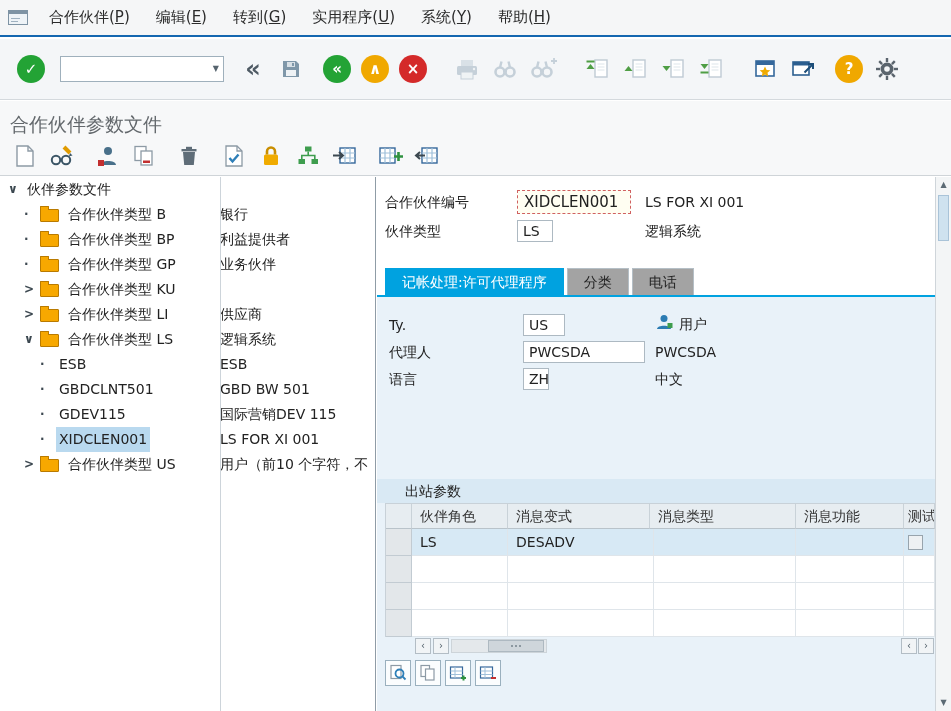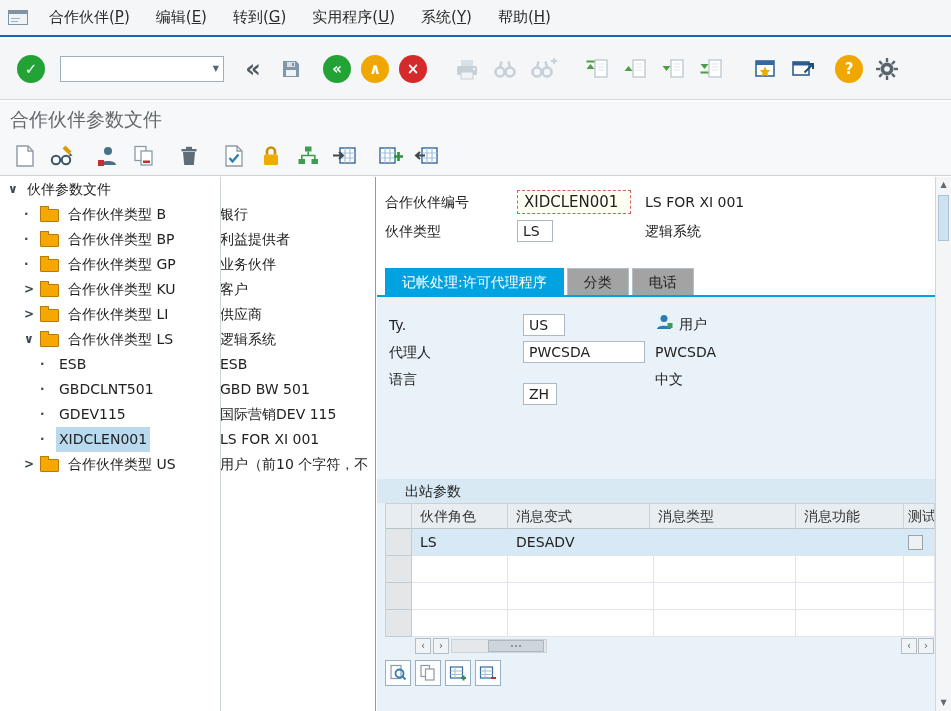--- a/index.html
+++ b/index.html
@@ -22,21 +22,21 @@
   .c-green{background:#23a335}.c-amber{background:#f0a800}.c-red{background:#d42a2a}
   .command{position:relative;margin:0 10px;flex:none}
   .command input{width:138px;height:24px;border:1px solid #9fb0bc;padding:0 18px 0 6px;font-size:14px;background:#fff;box-sizing:content-box}
   .command .dd{position:absolute;right:5px;top:8px;font-size:8px;color:#56646e}
   .tbicon{width:28px;height:28px;margin:0 5px;display:flex;align-items:center;justify-content:center;flex:none}
   .glyph-dark{font-size:24px;color:#4e5a64;font-weight:bold;line-height:28px}
   .sp8{width:8px;flex:none}.sp16{width:16px;flex:none}
 
   
   .titlebar{position:absolute;top:101px;left:0;width:100%;height:38px;background:#f7f8f9;
-            border-bottom:1px solid #d4d9dd;display:flex;align-items:center;padding-left:10px;box-sizing:border-box}
+            border-bottom:1px solid #d4d9dd;display:flex;align-items:flex-end;padding-left:10px;box-sizing:border-box}
   .titlebar .t{font-size:19px;color:#63686c}
   .apptoolbar{position:absolute;top:136px;left:0;width:100%;height:40px;background:#f7f8f9;
               border-bottom:1px solid #cfd4d8;display:flex;align-items:center;padding-left:10px;box-sizing:border-box}
   .atb{width:30px;height:28px;margin-right:7px;display:flex;align-items:center;justify-content:center;flex:none}
 
   
   .main{position:absolute;top:177px;left:0;right:0;bottom:0}
 
   
   .tree-panel{position:absolute;left:0;top:0;width:376px;height:100%;background:#fff;
@@ -359,21 +359,20 @@
           <span class="tlabel">合作伙伴类型 GP</span>
         </div>
       <div class="c2">业务伙伴</div>
     </div>
     <div class="trow lvl1">
       <div class="c1">
           <span class="marker">&gt;</span>
           <span class="folder"></span>
           <span class="tlabel">合作伙伴类型 KU</span>
         </div>
-      <div class="c2">客户</div>
     </div>
     <div class="trow lvl1">
       <div class="c1">
           <span class="marker">&gt;</span>
           <span class="folder"></span>
           <span class="tlabel">合作伙伴类型 LI</span>
         </div>
       <div class="c2">供应商</div>
     </div>
     <div class="trow lvl1">
@@ -438,21 +437,21 @@
       <div class="tab">分类</div>
       <div class="tab">电话</div>
     </div>
     <div class="tabline"></div>
 
     <span class="abs dlbl" style="left:12px;top:140px">Ty.</span>
     <span class="abs ifield" style="left:146px;top:137px;width:42px">US</span>
     <span class="abs dlbl" style="left:12px;top:167px">代理人</span>
     <span class="abs ifield" style="left:146px;top:164px;width:122px">PWCSDA</span>
     <span class="abs dlbl" style="left:12px;top:194px">语言</span>
-    <span class="abs ifield" style="left:146px;top:206px;width:34px">ZH</span>
+    <span class="abs ifield" style="left:146px;top:191px;width:26px">ZH</span>
 
     <div class="userblk">
       <span>
         <svg width="18" height="18" viewBox="0 0 18 18">
             <circle cx="9" cy="5.5" r="3.5" fill="#2b7cb3"></circle>
             <path d="M2 16c0-4.5 14-4.5 14 0z" fill="#2b7cb3"></path>
             <rect x="12.5" y="10" width="5" height="5" fill="#3e9d4e"></rect>
           </svg>
       </span>
       <span class="dlbl">用户</span>

